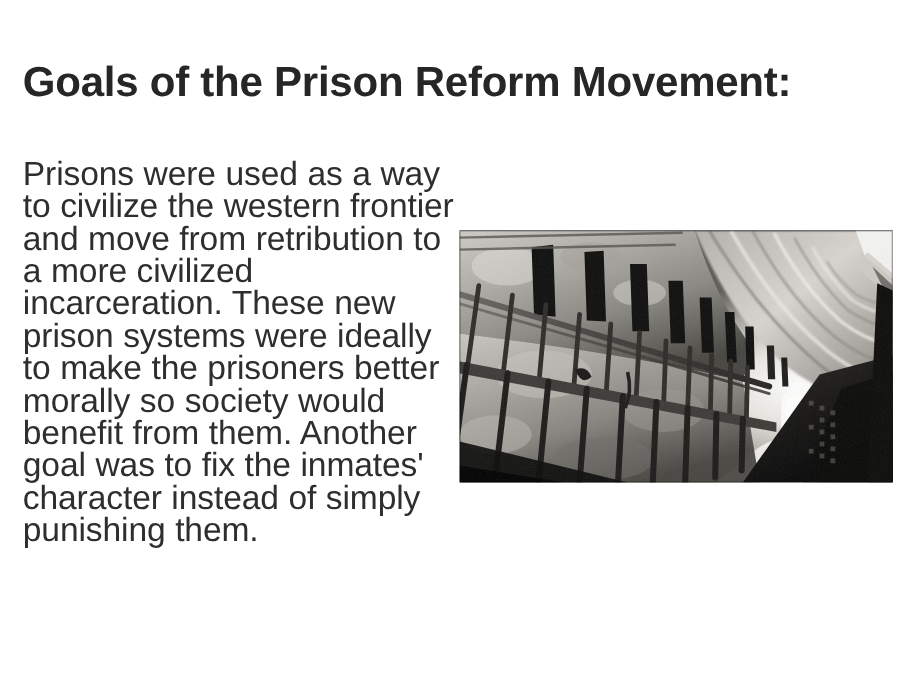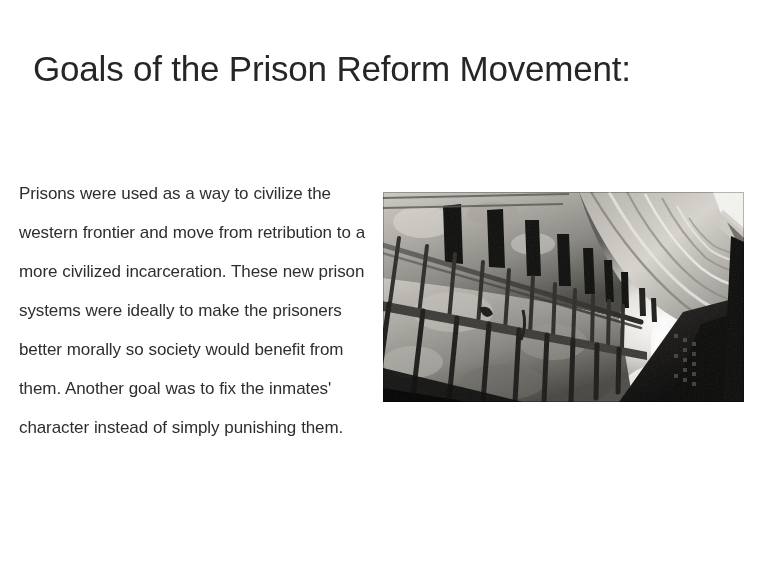--- a/index.html
+++ b/index.html
@@ -24,41 +24,39 @@
   }
 
   
   #slide-title {
     position: absolute;
     left: 19px;
     top: 24px;
     width: 730px;
     font-size: 35px;
     line-height: 44px;
-    font-weight: 400;
+    font-weight: 700;
     color: #262626;
     letter-spacing: -0.2px;
     white-space: nowrap;
-    margin-left: 14px;
   }
 
   
   #body-text {
     position: absolute;
     left: 19px;
     top: 131px;
     width: 362px;
-    font-size: 17px;
-    line-height: 39px;
+    font-size: 28px;
+    line-height: 27px;
     font-weight: 400;
     color: #2e2e2e;
     letter-spacing: -0.1px;
     word-spacing: 0.3px;
     text-align: left;
-    margin-top: 43px;
   }
 
   
   #photo-frame {
     position: absolute;
     left: 383px;
     top: 192px;
     width: 361px;
     height: 210px;
     overflow: hidden;

